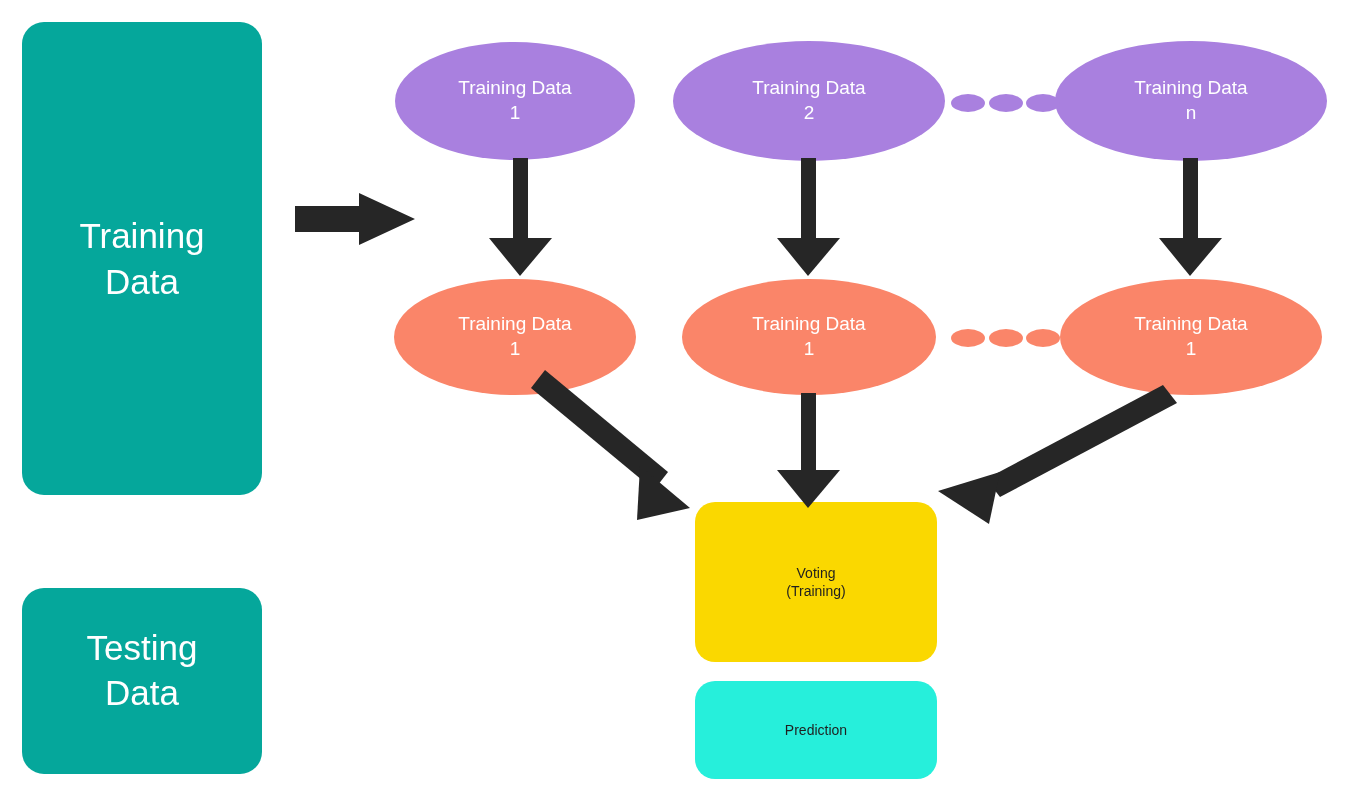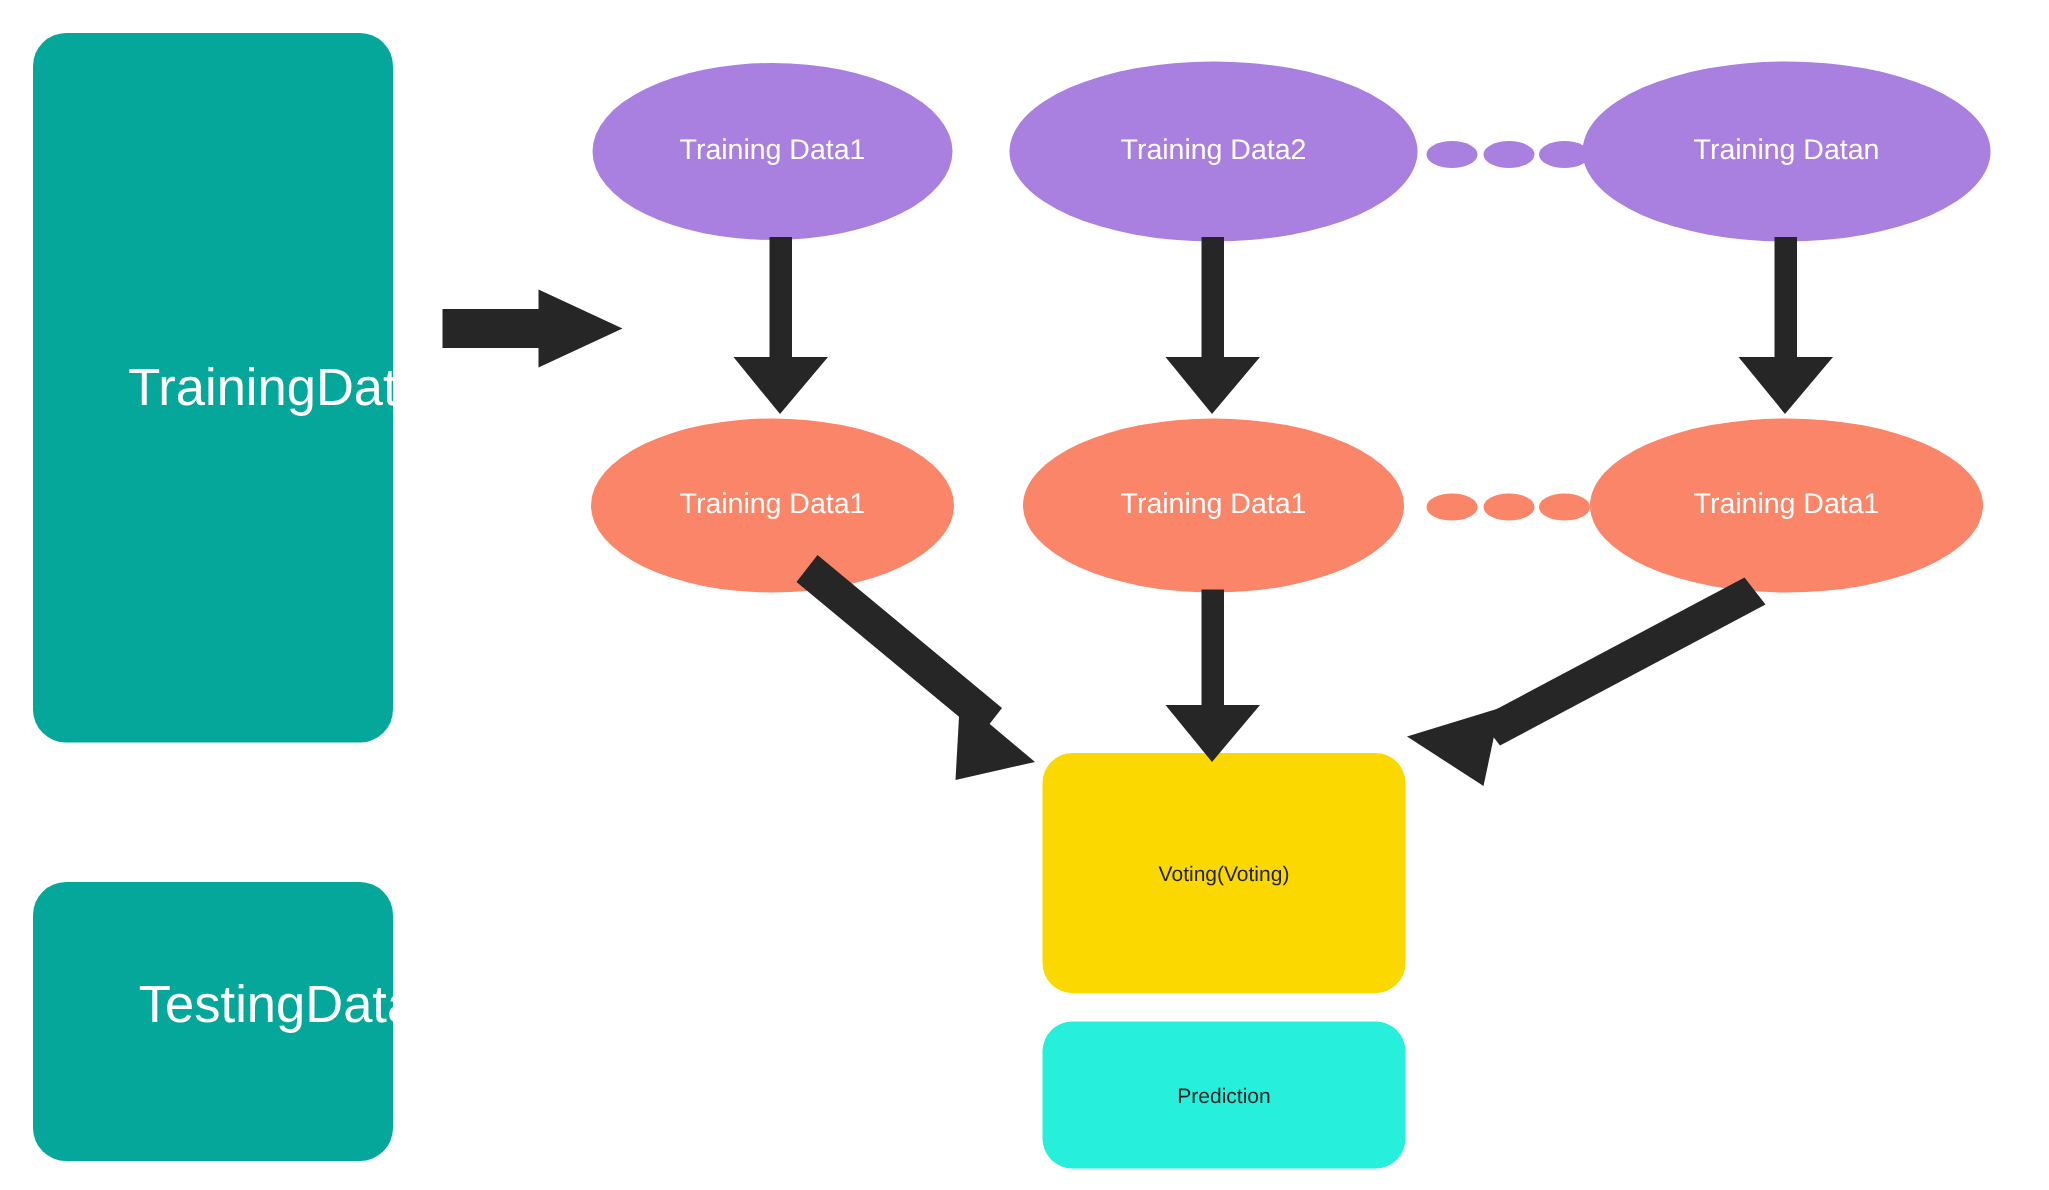--- a/index.html
+++ b/index.html
@@ -26,32 +26,31 @@
     left: 0; top: 0;
     width: 1366px;
     height: 793px;
     pointer-events: none;
   }
   svg.layer * { pointer-events: auto; }
 
   .node-label {
     position: absolute;
     display: flex;
-    flex-direction: row;
+    flex-direction: column;
     align-items: center;
     justify-content: center;
     text-align: center;
     line-height: 1.30;
     pointer-events: none;
     white-space: pre;
   }
   .lbl-big {
     font-size: 35px;
     color: #ffffff;
-    padding-left: 43px;
   }
   .lbl-ellipse {
     font-size: 19px;
     color: #ffffff;
   }
   .lbl-dark {
     font-size: 14px;
     color: #1f1f1f;
   }
 </style>
@@ -155,20 +154,20 @@
     <span>1</span>
   </div>
 
   <div class="node-label lbl-ellipse" style="left:1071px; top:279px; width:240px; height:116px;">
     <span>Training Data</span>
     <span>1</span>
   </div>
 
   <div class="node-label lbl-dark" style="left:695px; top:502px; width:242px; height:160px;">
     <span>Voting</span>
-    <span>(Voting)</span>
+    <span>(Training)</span>
   </div>
 
   <div class="node-label lbl-dark" style="left:695px; top:681px; width:242px; height:98px;">
     <span>Prediction</span>
   </div>
 
 </div>
 
 </body></html>

